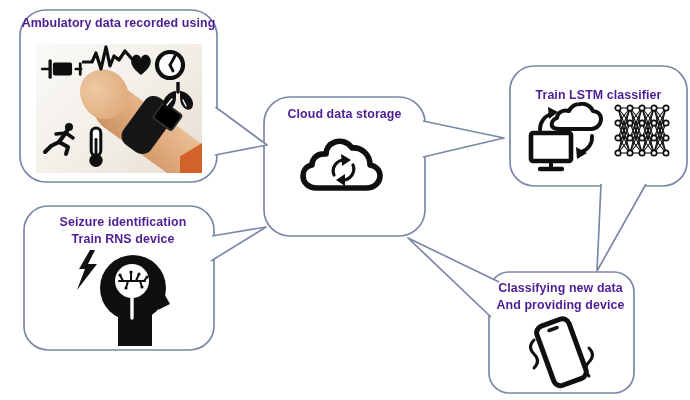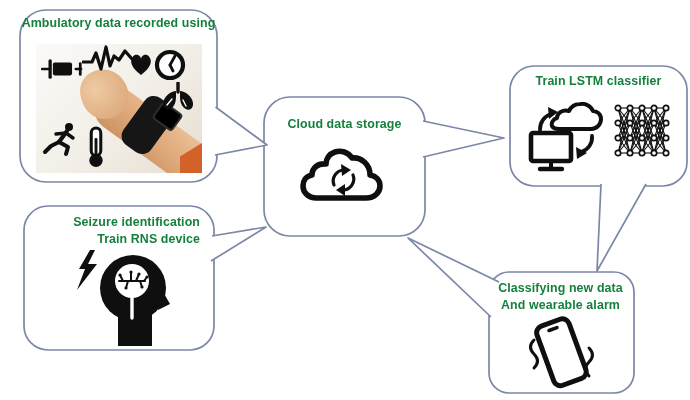--- a/index.html
+++ b/index.html
@@ -4,25 +4,25 @@
 <style>
   html,body{margin:0;padding:0;background:#fff;}
   #canvas{
     position:relative;width:690px;height:400px;background:#fff;overflow:hidden;
     font-family:"Liberation Sans",sans-serif;color:#2e2e2e;
   }
   #connector-layer{position:absolute;left:0;top:0;width:690px;height:400px;}
   .box{position:absolute;}
   .box-label{
     position:absolute;left:0;right:0;text-align:center;
-    font-size:12.4px;font-weight:700;line-height:16.5px;color:#15803d;
+    font-size:12.4px;font-weight:700;line-height:16.5px;color:#4c1d95;
     letter-spacing:.1px;
   }
   .box-label span{display:block;}
-  .label-left{text-align:right;}
+  .label-left{text-align:center;}
   
   #photo{
     position:absolute;left:16px;top:34px;width:166px;height:129px;overflow:hidden;
     background:linear-gradient(135deg,#fbfaf8 0%,#f2eee7 55%,#e6ddd1 100%);
   }
   .ph-icon{position:absolute;}
   #forearm{
     position:absolute;left:48px;top:74px;width:150px;height:44px;border-radius:22px;
     background:linear-gradient(10deg,#c9915f 0%,#dfa87a 45%,#ecc49c 100%);
     transform:rotate(36deg);
@@ -155,39 +155,39 @@
           <circle cx="28" cy="36" r="1.6"></circle>
         <circle cx="33" cy="20" r="1.6"></circle>
           <circle cx="41" cy="22" r="1.6"></circle>
         <circle cx="44" cy="35" r="1.6"></circle>
           <circle cx="49" cy="25" r="1.6"></circle>
       </g>
       <path d="M34,46 V66" stroke="#ffffff" stroke-width="3.4" stroke-linecap="round"></path>
     </svg>
   </div>
 
-  <div class="box" style="left:264px;top:97px;width:161px;height:108px;">
+  <div class="box" style="left:264px;top:87px;width:161px;height:108px;">
     <div class="box-label" style="top:19px;">
       <span>Cloud data storage</span>
     </div>
     <div class="icon-row" style="top:48px;">
       <svg width="92" height="62" viewBox="0 0 92 62">
         <path d="M21,53 H67 C76,53 81,47 81,41 C81,35 77,31 71,30 C71,19 62,12 53,13 C49,7 42,5 36,7 C30,9 27,14 27,19 C19,18 13,23 13,30 C7,31 4,36 4,41 C4,48 10,53 17,53 Z" fill="#fff" stroke="#0f0f0f" stroke-width="5.6" stroke-linejoin="round"></path>
         <g stroke="#0f0f0f" stroke-width="3.2" fill="none" stroke-linecap="round">
           <path d="M35,40 A11,11 0 0 1 45,25"></path>
           <path d="M54,30 A11,11 0 0 1 44,45"></path>
         </g>
         <polygon points="42,19 52,25 43,31" fill="#0f0f0f"></polygon>
         <polygon points="46,39 37,45 46,51" fill="#0f0f0f"></polygon>
       </svg>
     </div>
   </div>
 
   <div class="box" style="left:510px;top:66px;width:177px;height:120px;">
-    <div class="box-label" style="top:7px;">
+    <div class="box-label" style="top:21px;">
       <span>Train LSTM classifier</span>
     </div>
     <div class="icon-row" style="top:36px;gap:8px;">
       <svg width="78" height="72" viewBox="0 0 78 72">
         <path d="M12,28 A16,16 0 0 1 23,12" stroke="#0f0f0f" stroke-width="3.8" fill="none" stroke-linecap="round"></path>
         <polygon points="20,5 30,10 21,17" fill="#0f0f0f"></polygon>
         <path d="M33,27 L63,27 C69,27 73,22 73,17 C73,12 69,9 65,9 C63,4 57,1 52,2 C47,2 43,5 41,9 C35,7 29,11 29,16 C25,17 23,21 24,24 C25,26 28,27 31,27 Z" fill="#fff" stroke="#0f0f0f" stroke-width="4" stroke-linejoin="round"></path>
         <path d="M64,34 A15,15 0 0 1 53,50" stroke="#0f0f0f" stroke-width="3.8" fill="none" stroke-linecap="round"></path>
         <polygon points="59,51 48,45 49,57" fill="#0f0f0f"></polygon>
         <rect x="3" y="31" width="40" height="28" rx="2" fill="#fff" stroke="#0f0f0f" stroke-width="4.6"></rect>
@@ -279,21 +279,21 @@
           <circle cx="52" cy="21" r="2.7" fill="#fff" stroke="#0f0f0f" stroke-width="1.7"></circle>
           <circle cx="52" cy="36" r="2.7" fill="#fff" stroke="#0f0f0f" stroke-width="1.7"></circle>
           <circle cx="52" cy="51" r="2.7" fill="#fff" stroke="#0f0f0f" stroke-width="1.7"></circle>
         </svg>
     </div>
   </div>
 
   <div class="box" style="left:489px;top:272px;width:119px;height:121px;padding-left:24px;">
     <div class="box-label" style="top:8px;">
       <span>Classifying new data</span>
-      <span>And wearable alarm</span>
+      <span>And providing device</span>
     </div>
     <div class="icon-row" style="top:44px;">
       <svg width="84" height="74" viewBox="0 0 84 74">
         <g transform="rotate(-20 42 38)">
           <rect x="26" y="5" width="34" height="63" rx="7" fill="#fff" stroke="#0f0f0f" stroke-width="5"></rect>
           <rect x="37" y="10" width="12" height="3.6" rx="1.8" fill="#0f0f0f"></rect>
         </g>
         <path d="M15,24 q-7,7 0,14 q7,7 0,14" stroke="#0f0f0f" stroke-width="3" fill="none" stroke-linecap="round"></path>
         <path d="M70,32 q7,7 0,14 q-7,7 0,14" stroke="#0f0f0f" stroke-width="3" fill="none" stroke-linecap="round"></path>
       </svg>

